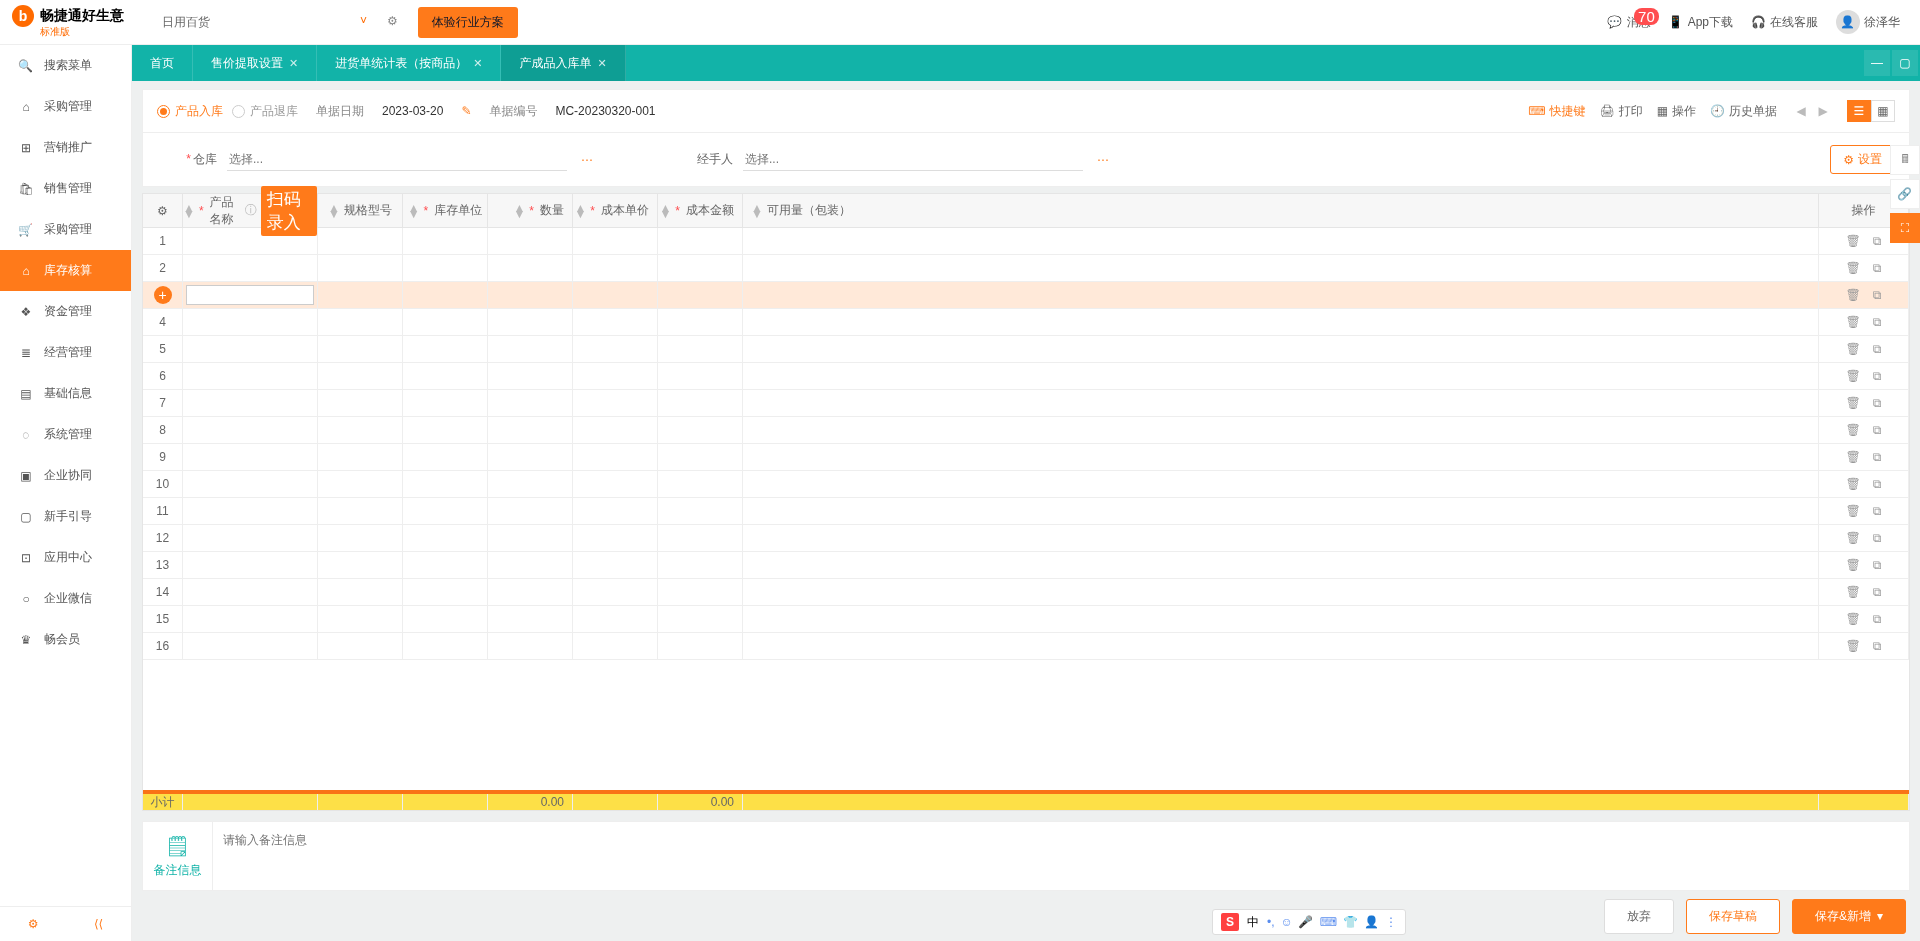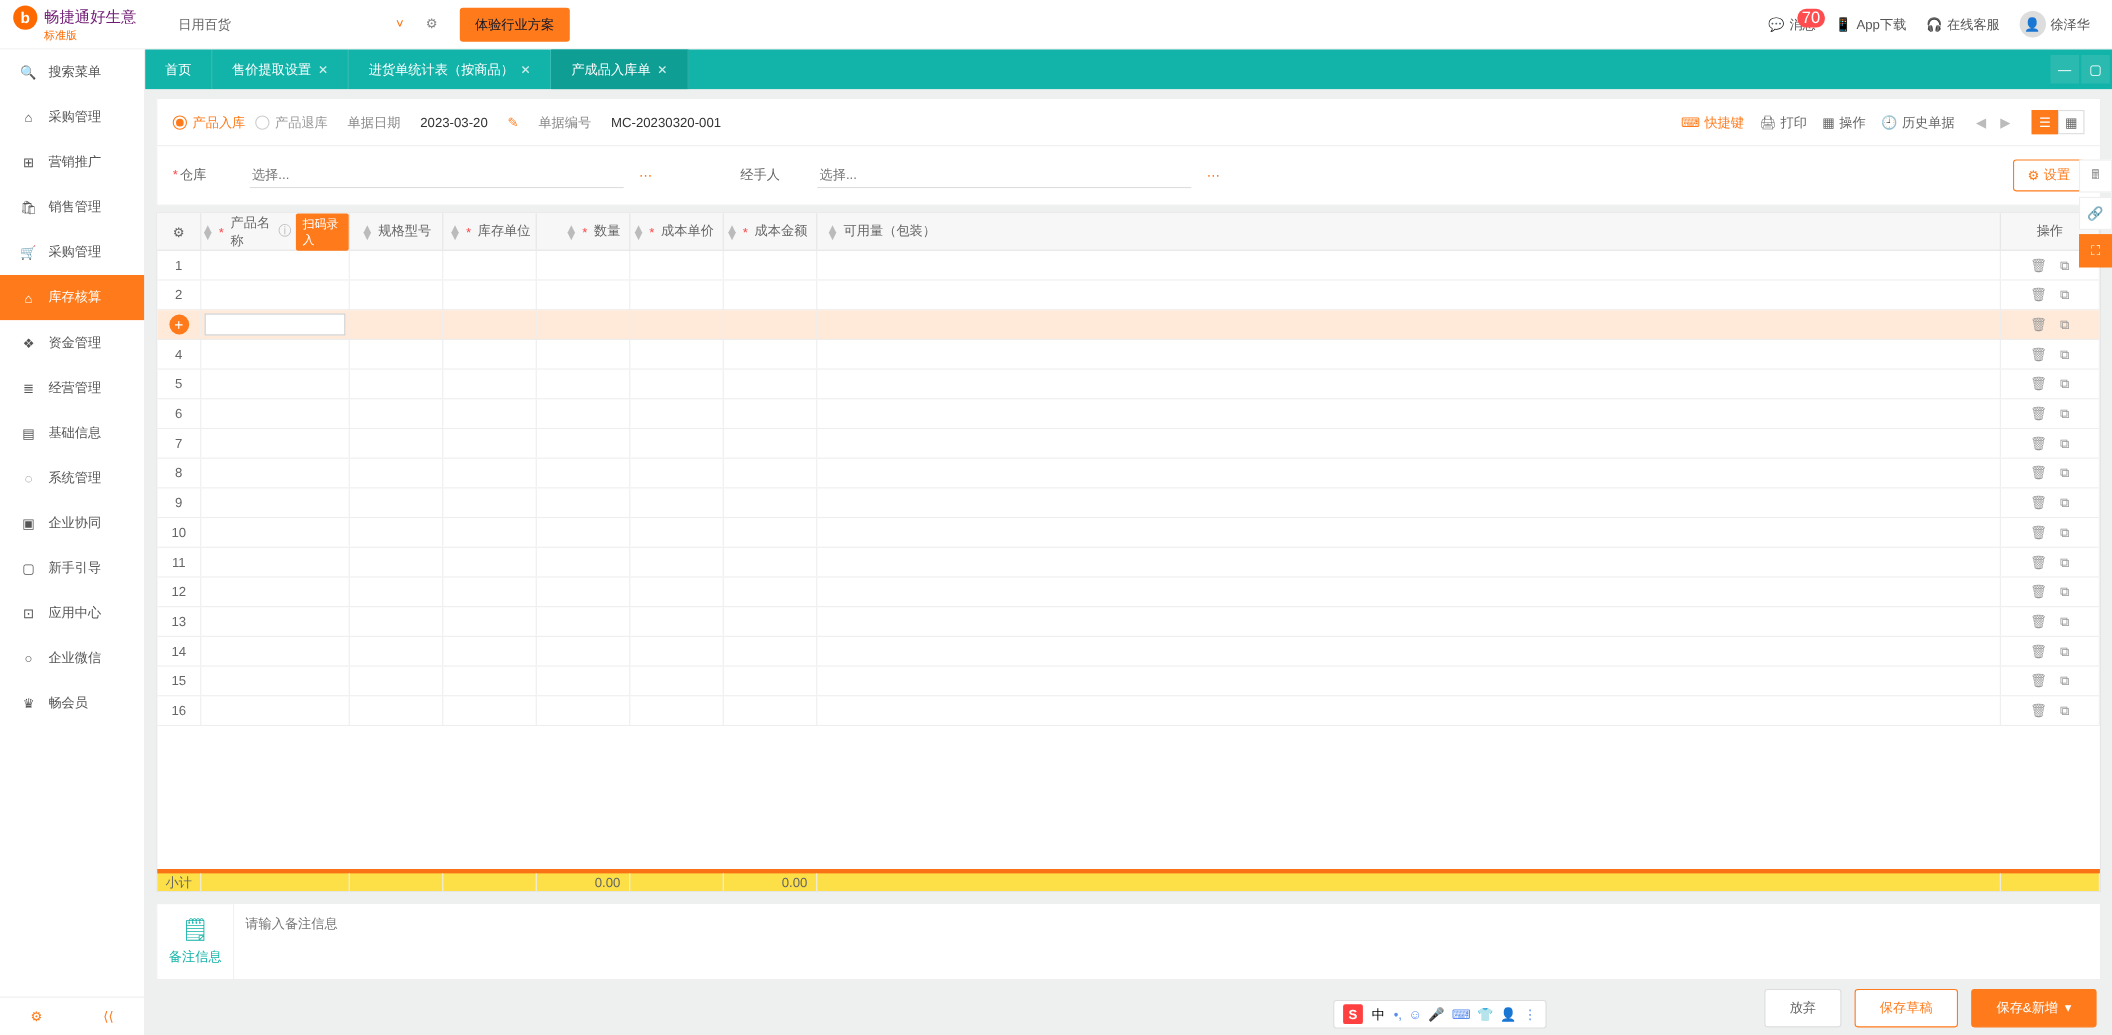--- a/index.html
+++ b/index.html
@@ -1,20 +1,20 @@
 <!DOCTYPE html>
 <html><head>
 <meta charset="utf-8">
 <style>
 *{margin:0;padding:0;box-sizing:border-box;font-family:"Microsoft YaHei",Arial,sans-serif;font-size:12px}
 body{background:#f5f5f5;overflow:hidden;width:1920px;height:941px}
 .top-header{height:45px;background:#fff;display:flex;align-items:center;padding:0 20px 0 12px;border-bottom:1px solid #eee}
 .logo{display:flex;align-items:center;gap:6px}
 .logo-icon{width:22px;height:22px;background:#ff6a00;border-radius:50%;display:flex;align-items:center;justify-content:center;color:#fff;font-weight:bold;font-size:14px}
-.logo-text{color:#701a75;font-size:14px;font-weight:normal}
+.logo-text{color:#000000;font-size:14px;font-weight:bold}
 .logo-sub{color:#ff6a00;font-size:10px;margin-left:28px;margin-top:-2px}
 .logo-wrap{display:flex;flex-direction:column;width:120px}
 .category-select{margin-left:30px;display:flex;gap:10px;color:#666}
 .chevron-down{color:#ff6a00;margin-left:140px}
 .gear-small{color:#888;margin-left:10px}
 .try-btn{margin-left:20px;background:#ff7a1a;color:#0f172a;padding:7px 14px;border-radius:3px;border:none;cursor:pointer}
 .header-right{margin-left:auto;display:flex;align-items:center;gap:18px;color:#555}
 .header-item{display:flex;align-items:center;gap:4px;cursor:pointer;position:relative}
 .badge{position:absolute;top:-6px;right:-8px;background:#ff4d4f;color:#fff;border-radius:8px;padding:0 4px;font-size:15px}
 .avatar{width:24px;height:24px;background:#ddd;border-radius:50%;display:flex;align-items:center;justify-content:center;color:#aaa}
@@ -43,39 +43,39 @@
 .edit-icon{color:#ff7a1a;cursor:pointer}
 .toolbar-right{margin-left:auto;display:flex;align-items:center;gap:14px;color:#666}
 .tool-link{display:flex;align-items:center;gap:4px;cursor:pointer}
 .tool-link.orange{color:#ff7a1a}
 .pager-btns{display:flex;gap:2px}
 .pager-btn{width:20px;height:20px;display:flex;align-items:center;justify-content:center;color:#bbb;cursor:pointer}
 .view-toggle{display:flex}
 .vt{width:24px;height:22px;border:1px solid #ddd;display:flex;align-items:center;justify-content:center;cursor:pointer}
 .vt.active{background:#ff7a1a;color:#fff;border-color:#ff7a1a}
 .filter-row{background:#fff;margin:0 10px;padding:12px 14px;display:flex;align-items:center;gap:10px;border:1px solid #eee;border-top:none}
-.filter-label{color:#666;width:60px;}
+.filter-label{color:#666;width:60px;text-align:right}
 .req-star{color:#ff4d4f;margin-right:2px}
 .filter-input{flex:0 0 340px;border:none;border-bottom:1px solid #ddd;padding:4px 2px;color:#aaa;background:transparent}
 .filter-more{color:#ff7a1a;cursor:pointer;margin-left:4px}
 .settings-btn{margin-left:auto;border:1px solid #ff7a1a;color:#ff7a1a;background:#fff;padding:5px 12px;border-radius:3px;cursor:pointer;display:flex;align-items:center;gap:4px}
 .table-wrap{margin:6px 10px 0 10px;background:#fff;border:1px solid #e5e5e5;flex:1;display:flex;flex-direction:column;min-height:0}
 .thead{display:flex;background:#f7f7f7;border-bottom:1px solid #e5e5e5;height:34px}
 .th{border-right:1px solid #e5e5e5;display:flex;align-items:center;justify-content:center;gap:4px;color:#666;position:relative}
 .sort-icons{display:flex;flex-direction:column;line-height:6px;font-size:8px;color:#bbb}
 .col-idx{width:40px}
 .col-name{width:135px}
 .col-spec{width:85px}
 .col-unit{width:85px}
 .col-qty{width:85px;justify-content:flex-end;padding-right:8px}
 .col-price{width:85px;justify-content:flex-end;padding-right:8px}
 .col-amt{width:85px;justify-content:flex-end;padding-right:8px}
 .col-avail{flex:1;justify-content:flex-start;padding-left:8px}
 .col-ops{width:90px}
-.scan-btn{background:#ff7a1a;color:#fff;padding:2px 6px;border-radius:2px;font-size:11px;cursor:pointer}
+.scan-btn{background:#ff7a1a;color:#fff;padding:2px 6px;border-radius:2px;font-size:17px;cursor:pointer}
 .tbody{flex:1;overflow-y:auto}
 .trow{display:flex;height:27px;border-bottom:1px solid #eee}
 .trow.active{background:#ffe9d9}
 .td{border-right:1px solid #eee;display:flex;align-items:center;justify-content:center;color:#666}
 .td.col-qty,.td.col-price,.td.col-amt{justify-content:flex-end;padding-right:8px}
 .td.col-avail{justify-content:flex-start;padding-left:8px}
 .add-circle{width:18px;height:18px;background:#ff7a1a;color:#fff;border-radius:50%;display:flex;align-items:center;justify-content:center;cursor:pointer;font-size:14px}
 .cell-input{width:95%;height:20px;border:1px solid #ccc;background:#fff}
 .row-ops{display:flex;gap:12px;color:#999}
 .row-ops span{cursor:pointer}

